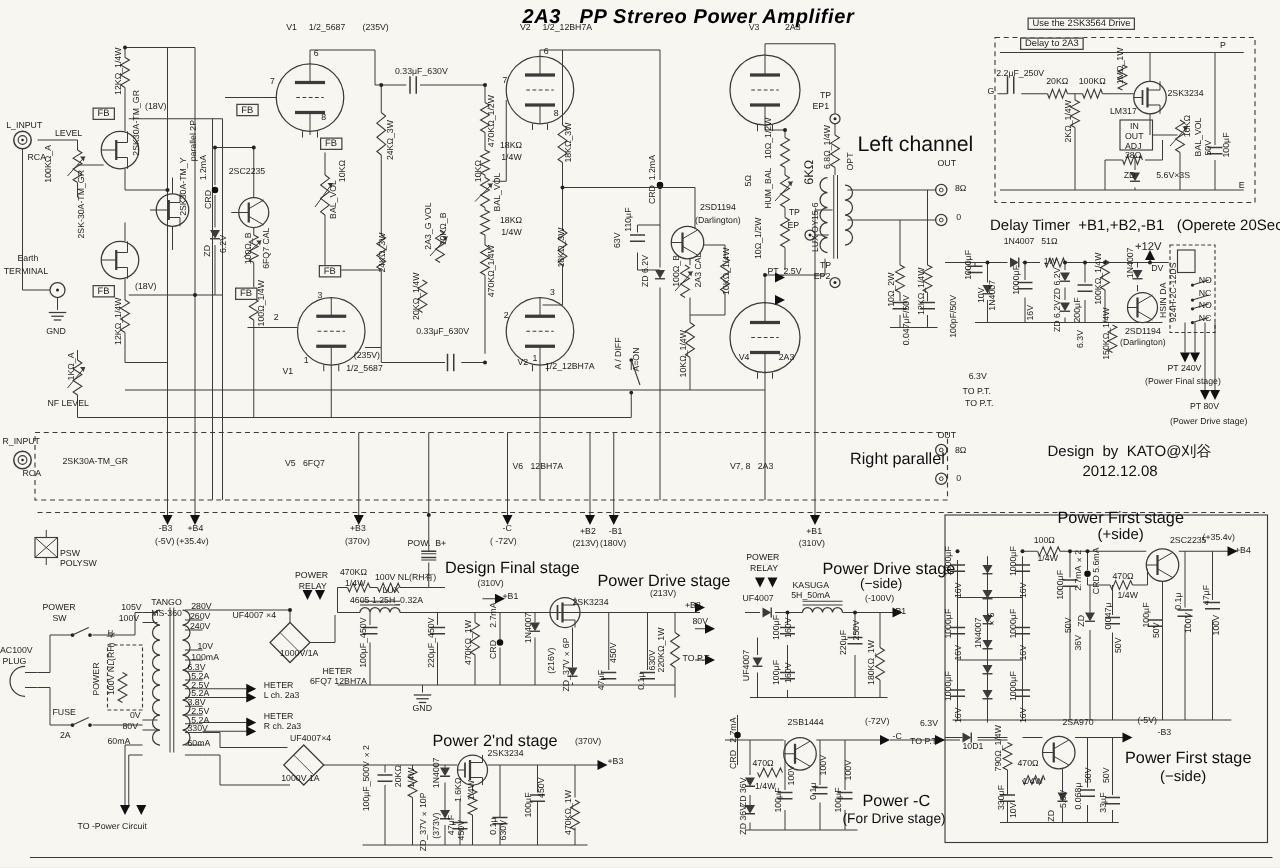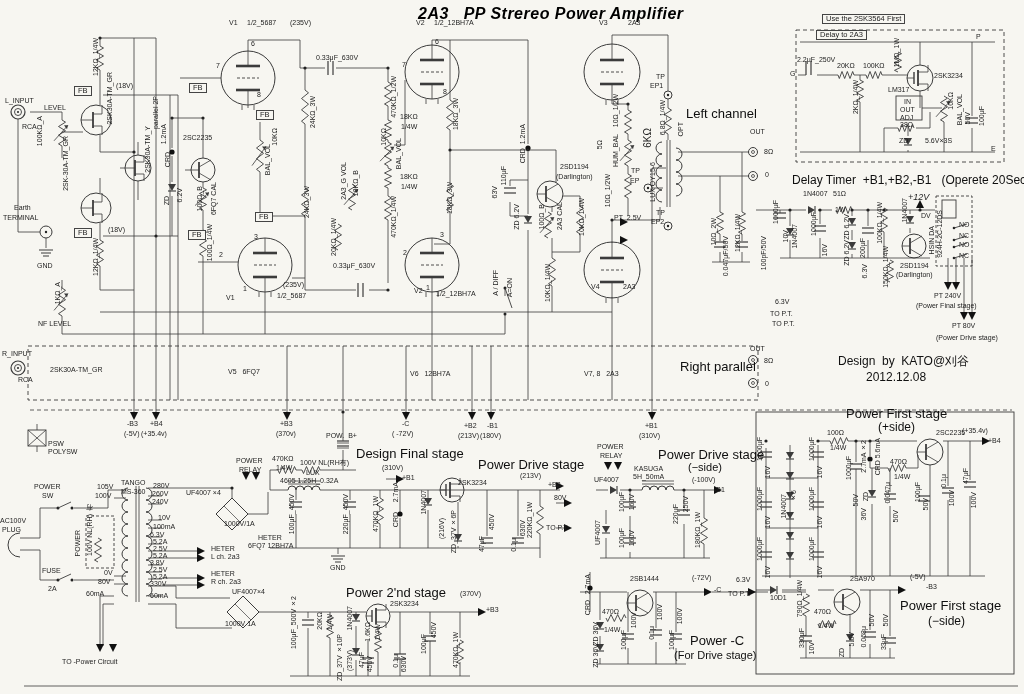--- a/index.html
+++ b/index.html
@@ -821,21 +821,21 @@
       <circle cx="818" cy="441" r="1.6" stroke="none" fill="#222" stroke-width="0.9"></circle>
       <circle cx="856" cy="441" r="1.6" stroke="none" fill="#222" stroke-width="0.9"></circle>
       <circle cx="870" cy="441" r="1.6" stroke="none" fill="#222" stroke-width="0.9"></circle>
       <circle cx="628" cy="104" r="1.6" stroke="none" fill="#222" stroke-width="0.9"></circle>
       <circle cx="343" cy="412" r="1.6" stroke="none" fill="#222" stroke-width="0.9"></circle>
     </svg>
   <div id="title">2A3   PP Strereo Power Amplifier</div>
   <div id="designer">Design  by  KATO@刈谷</div>
   <div id="date-label">2012.12.08</div>
   <div id="labels">
-      <span class="lbl bx" style="left: 822px; top: 14px;">Use the 2SK3564 First</span>
+      <span class="lbl bx" style="left: 822px; top: 14px;">Use the 2SK3564 Drive</span>
       <span class="lbl bx" style="left: 816px; top: 30px;">Delay to 2A3</span>
       <span class="lbl" style="left: 976px; top: 33px;">P</span>
       <span class="lbl" style="left: 797px; top: 56px;">2.2μF_250V</span>
       <span class="lbl" style="left: 837px; top: 62px;">20KΩ</span>
       <span class="lbl" style="left: 863px; top: 62px;">100KΩ</span>
       <span class="lbl v" style="left: 893px; top: 38px;">1MΩ_1W</span>
       <span class="lbl" style="left: 934px; top: 72px;">2SK3234</span>
       <span class="lbl" style="left: 790px; top: 70px;">G</span>
       <span class="lbl v" style="left: 852px; top: 80px;">2KΩ_1/4W</span>
       <span class="lbl" style="left: 888px; top: 86px;">LM317</span>
@@ -847,21 +847,21 @@
       <span class="lbl" style="left: 900px; top: 121px;">38Ω</span>
       <span class="lbl" style="left: 899px; top: 137px;">ZD</span>
       <span class="lbl" style="left: 925px; top: 137px;">5.6V×3S</span>
       <span class="lbl v" style="left: 964px; top: 112px;">50V</span>
       <span class="lbl v" style="left: 978px; top: 106px;">100μF</span>
       <span class="lbl" style="left: 991px; top: 145px;">E</span>
       <span class="lbl hd" style="font-size: 12px; left: 792px; top: 174px;">Delay Timer  +B1,+B2,-B1   (Operete 20Sec.)</span>
       <span class="lbl" style="left: 803px; top: 190px;">1N4007</span>
       <span class="lbl" style="left: 833px; top: 190px;">51Ω</span>
       <span class="lbl" style="left: 835px; top: 206px;">1W</span>
-      <span class="lbl" style="font-size: 9px; left: 908px; top: 193px; font-style: italic;">+12V</span>
+      <span class="lbl" style="font-size: 9px; left: 908px; top: 193px;">+12V</span>
       <span class="lbl v" style="left: 810px; top: 212px;">1000μF</span>
       <span class="lbl v" style="left: 821px; top: 244px;">16V</span>
       <span class="lbl v" style="left: 843px; top: 214px;">ZD 6.2V</span>
       <span class="lbl v" style="left: 843px; top: 240px;">ZD 6.2V</span>
       <span class="lbl v" style="left: 859px; top: 238px;">200μF</span>
       <span class="lbl v" style="left: 861px; top: 264px;">6.3V</span>
       <span class="lbl v" style="left: 876px; top: 202px;">100KΩ_1/4W</span>
       <span class="lbl v" style="left: 882px; top: 246px;">150KΩ_1/4W</span>
       <span class="lbl v" style="left: 901px; top: 198px;">1N4007</span>
       <span class="lbl" style="left: 921px; top: 212px;">DV</span>
@@ -971,21 +971,21 @@
       <span class="lbl" style="left: 656px; top: 73px;">TP</span>
       <span class="lbl" style="left: 650px; top: 82px;">EP1</span>
       <span class="lbl v" style="left: 659px; top: 100px;">6.8Ω_1/4W</span>
       <span class="lbl v" style="font-size: 10px; left: 643px; top: 128px;">6KΩ</span>
       <span class="lbl v" style="left: 677px; top: 122px;">OPT</span>
       <span class="lbl v" style="left: 649px; top: 162px;">LUX OY15-6</span>
       <span class="lbl" style="left: 631px; top: 167px;">TP</span>
       <span class="lbl" style="left: 630px; top: 177px;">EP</span>
       <span class="lbl" style="left: 656px; top: 209px;">TP</span>
       <span class="lbl" style="left: 651px; top: 218px;">EP2</span>
-      <span class="lbl hd" style="font-size: 13px; left: 686px; top: 107px;">Left channel</span>
+      <span class="lbl hd" style="font-size: 17px; left: 686px; top: 107px;">Left channel</span>
       <span class="lbl" style="left: 750px; top: 128px;">OUT</span>
       <span class="lbl" style="left: 764px; top: 148px;">8Ω</span>
       <span class="lbl" style="left: 765px; top: 171px;">0</span>
       <span class="lbl v" style="left: 612px; top: 94px;">10Ω_1/2W</span>
       <span class="lbl v" style="left: 596px; top: 140px;">5Ω</span>
       <span class="lbl v" style="left: 612px; top: 134px;">HUM_BAL</span>
       <span class="lbl v" style="left: 604px; top: 174px;">10Ω_1/2W</span>
       <span class="lbl" style="left: 614px; top: 214px;">PT_2.5V</span>
       <span class="lbl v" style="left: 710px; top: 218px;">10Ω_2W</span>
       <span class="lbl v" style="left: 722px; top: 236px;">0.047μF/50V</span>

